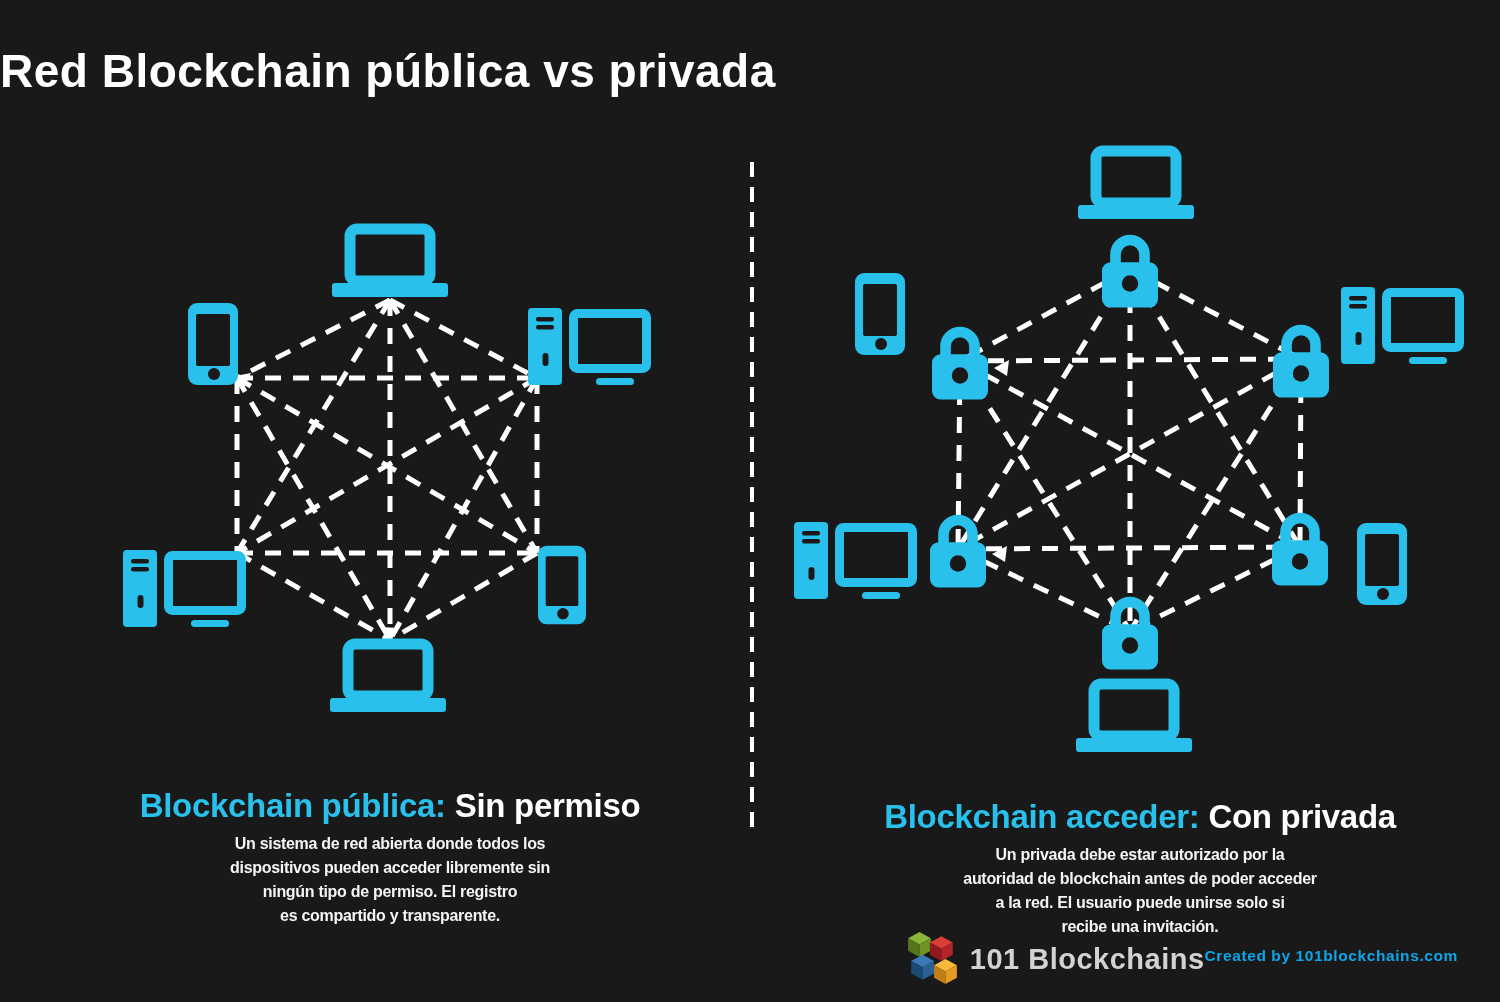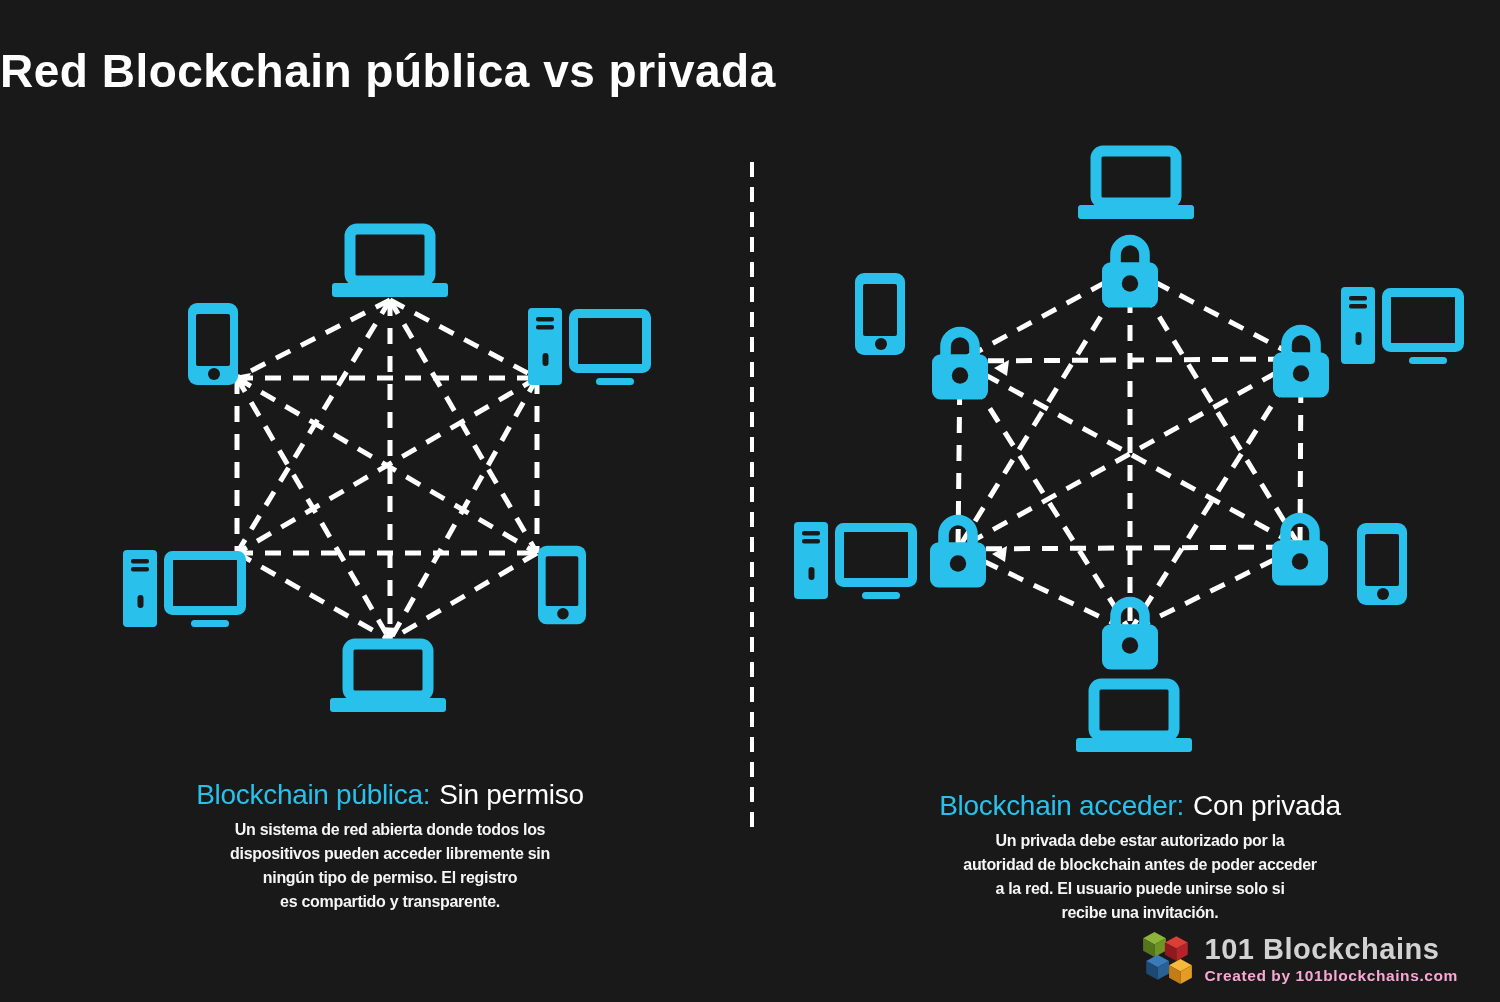--- a/index.html
+++ b/index.html
@@ -20,32 +20,32 @@
   svg.net{position:absolute;}
   svg.divider{position:absolute;left:742px;top:156px;}
   .edge{stroke:#ffffff;stroke-width:5;stroke-dasharray:16 12;fill:none;}
   .divline{stroke:#ffffff;stroke-width:4;stroke-dasharray:15 10;}
   .arrowhead{fill:#ffffff;}
   .caption{
     position:absolute;text-align:center;color:#f5f5f5;
   }
   .caption.public{left:90px;top:775px;width:600px;}
   .caption.private{left:850px;top:786px;width:580px;}
-  .caption-heading{font-size:28px;font-weight:normal;margin:4px 0 7px 0;letter-spacing:-0.3px;}
+  .caption-heading{font-size:33px;font-weight:bold;margin:12px 0 7px 0;letter-spacing:-0.3px;}
   .heading-accent{color:#29C1EB;}
   .heading-rest{color:#ffffff;margin-left:9px;}
   .caption-line{font-size:16px;font-weight:bold;line-height:24px;letter-spacing:-0.3px;}
   .footer{
     position:absolute;right:42px;bottom:16px;
     display:flex;align-items:center;gap:11px;
   }
   .logo-mark{width:52px;height:54px;}
-  .footer-text{display:flex;flex-direction:column;align-items:flex-start;}
+  .footer-text{display:flex;flex-direction:row;align-items:flex-start;}
   .brand{font-size:29px;font-weight:bold;color:#d2d2d2;letter-spacing:0.5px;line-height:30px;}
-  .credit{font-size:15.5px;font-weight:bold;color:#f9a8d4;letter-spacing:0.6px;margin-top:3px;}
+  .credit{font-size:15.5px;font-weight:bold;color:#0ea5e9;letter-spacing:0.6px;margin-top:3px;}
 </style>
 </head>
 <body>
 
 <div class="canvas">
 
   <svg width="0" height="0" style="position:absolute" aria-hidden="true">
     <defs>
       <symbol id="sym-laptop" viewBox="0 0 116 74">
         <rect x="18" y="6" width="80" height="52" rx="7" fill="#191919" stroke="#29C1EB" stroke-width="11"></rect>

